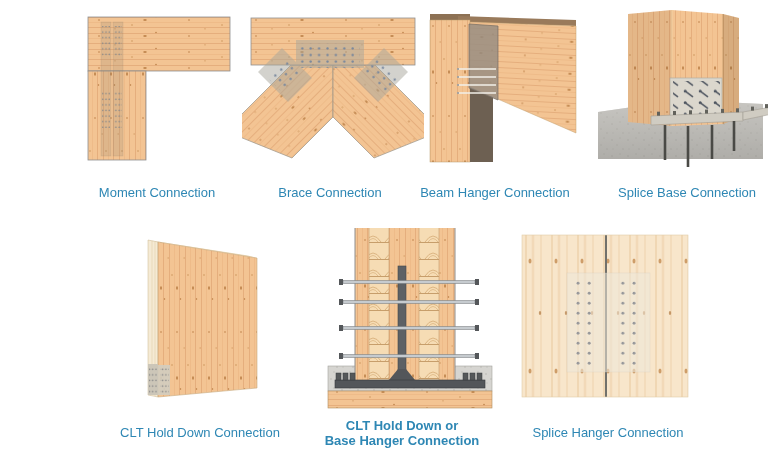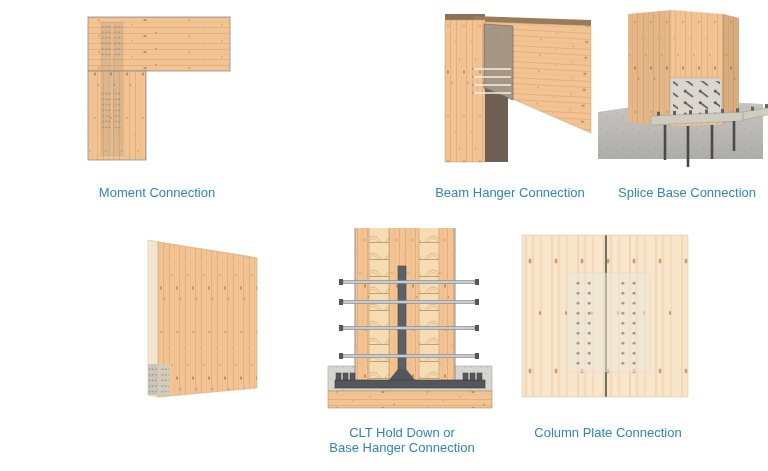--- a/index.html
+++ b/index.html
@@ -99,22 +99,43 @@
         <rect x="17" y="76" width="8" height="38" fill="url(#fd1)"></rect>
         <rect x="29" y="76" width="8" height="38" fill="url(#fd1)"></rect>
       </g>
     </svg>
     <div class="caption" style="top:171px;">
       <div>Moment Connection</div>
       <div></div>
     </div>
   </div>
 
-
-  <div class="fig" style="left:380px;top:12px;width:180px;height:188px;">
+  <div class="fig" style="left:200px;top:14px;width:180px;height:186px;">
+    <svg style="left:2px;top:0;" width="182" height="152" viewBox="0 0 182 152">
+      <polygon points="49,51 91,51 91,103 50,144 -17,117" fill="url(#wgBL)" stroke="#9a9488" stroke-width="0.7"></polygon>
+      <polygon points="133,51 91,51 91,103 132,144 199,117" fill="url(#wgBR)" stroke="#9a9488" stroke-width="0.7"></polygon>
+      <rect x="9" y="4" width="164" height="47" fill="url(#wgH)" stroke="#8f8f8f" stroke-width="0.8"></rect>
+      <g opacity="0.5" fill="#a8a79c">
+        <rect x="54" y="26" width="68" height="28"></rect>
+        <polygon points="40,34 70,64 46,88 16,58"></polygon>
+        <polygon points="142,34 112,64 136,88 166,58"></polygon>
+      </g>
+      <g>
+        <rect x="58" y="29" width="60" height="25" fill="url(#fd3)"></rect>
+        <rect x="28" y="50" width="30" height="20" fill="url(#fd3)" transform="rotate(-45 43 60)"></rect>
+        <rect x="124" y="50" width="30" height="20" fill="url(#fd3)" transform="rotate(45 139 60)"></rect>
+      </g>
+    </svg>
+    <div class="caption" style="top:171px;">
+      <div>Brace Connection</div>
+      <div></div>
+    </div>
+  </div>
+
+  <div class="fig" style="left:365px;top:12px;width:180px;height:188px;">
     <svg style="left:18px;top:0;" width="158" height="155" viewBox="0 0 158 155">
       <rect x="7" y="2" width="40" height="6" fill="#8d7154"></rect>
       <polygon points="35,4 153,8 153,14 35,10" fill="#997a5b"></polygon>
       <rect x="7" y="8" width="40" height="142" fill="url(#wgV)" stroke="#b99b6e" stroke-width="0.5"></rect>
       <polygon points="47,10 153,14 153,121 47,75" fill="url(#wgH3)" stroke="#c2a06f" stroke-width="0.5"></polygon>
       <polygon points="47,75 70,85 70,150 47,150" fill="#6d6052"></polygon>
       <polygon points="46,12 75,14 75,88 46,76" fill="#968c81" fill-opacity="0.82" stroke="#756c62" stroke-width="0.7"></polygon>
       <g stroke="#f2efe9" stroke-width="1.3">
         <line x1="34" y1="57" x2="73" y2="57"></line>
           <line x1="34" y1="65" x2="73" y2="65"></line>
@@ -189,20 +210,24 @@
         <line x1="20" y1="13.5" x2="20" y2="168" stroke="#dcc9a2" stroke-width="0.5"></line>
       </g>
       <polygon points="23,14 122,30 122,160 23,169" fill="url(#wgV)" stroke="#c8ab80" stroke-width="0.6"></polygon>
       <g>
         <rect x="13" y="136" width="10" height="31" fill="#ccc6b8"></rect>
         <rect x="23" y="137" width="12" height="30" fill="#d2cdc0" fill-opacity="0.9"></rect>
         <rect x="14" y="139" width="8" height="26" fill="url(#fd1)"></rect>
         <rect x="25" y="139" width="9" height="26" fill="url(#fd1)"></rect>
       </g>
     </svg>
+    <div class="caption" style="top:197px;">
+      <div>CLT Hold Down Connection</div>
+      <div></div>
+    </div>
   </div>
 
   <div class="fig" style="left:272px;top:226px;width:180px;height:240px;">
     <svg style="left:11px;top:0;" width="172" height="186" viewBox="0 0 172 186">
       <rect x="5" y="140" width="164" height="25" fill="url(#conc)" stroke="#a3a39e" stroke-width="0.6"></rect>
       <rect x="5" y="165" width="164" height="17" fill="url(#wgH)" stroke="#b08d60" stroke-width="0.6"></rect>
       <g>
         <rect x="32" y="2" width="14" height="152" fill="url(#wgV)"></rect>
         <rect x="46" y="2" width="20" height="152" fill="url(#blocks)"></rect>
         <rect x="66" y="2" width="30" height="152" fill="url(#wgV)"></rect>
@@ -236,36 +261,36 @@
       <rect x="12" y="154" width="150" height="8" fill="#53565a" stroke="#36393c" stroke-width="0.6"></rect>
       <g fill="#55585a" stroke="#3a3d40" stroke-width="0.5">
         <rect x="13" y="147" width="5" height="7"></rect>
           <rect x="20" y="147" width="5" height="7"></rect>
           <rect x="27" y="147" width="5" height="7"></rect>
         <rect x="140" y="147" width="5" height="7"></rect>
           <rect x="147" y="147" width="5" height="7"></rect>
           <rect x="154" y="147" width="5" height="7"></rect>
       </g>
     </svg>
-    <div class="caption" style="top:199px;">
+    <div class="caption" style="top:192px;font-weight:bold;">
       <div>CLT Hold Down or</div>
       <div>Base Hanger Connection</div>
     </div>
   </div>
 
   <div class="fig" style="left:478px;top:231px;width:180px;height:235px;">
     <svg style="left:2px;top:0;" width="172" height="170" viewBox="0 0 172 170">
       <rect x="2" y="4" width="83" height="162" fill="url(#wgV2)"></rect>
       <rect x="87" y="4" width="81" height="162" fill="url(#wgV2)"></rect>
       <rect x="85" y="4" width="2" height="162" fill="#71716c"></rect>
       <rect x="2" y="4" width="166" height="162" fill="none" stroke="#e2cda8" stroke-width="0.6"></rect>
       <g>
         <rect x="47" y="42" width="83" height="99" fill="#ece7da" fill-opacity="0.55" stroke="#d8d2c2" stroke-opacity="0.5" stroke-width="0.6"></rect>
         <rect x="50" y="45" width="27" height="93" fill="url(#fd2)"></rect>
         <rect x="95" y="45" width="27" height="93" fill="url(#fd2)"></rect>
       </g>
     </svg>
     <div class="caption" style="top:194px;">
-      <div>Column Plate Connection</div>
+      <div>Splice Hanger Connection</div>
     </div>
   </div>
 
 </div>
 
 </body></html>

